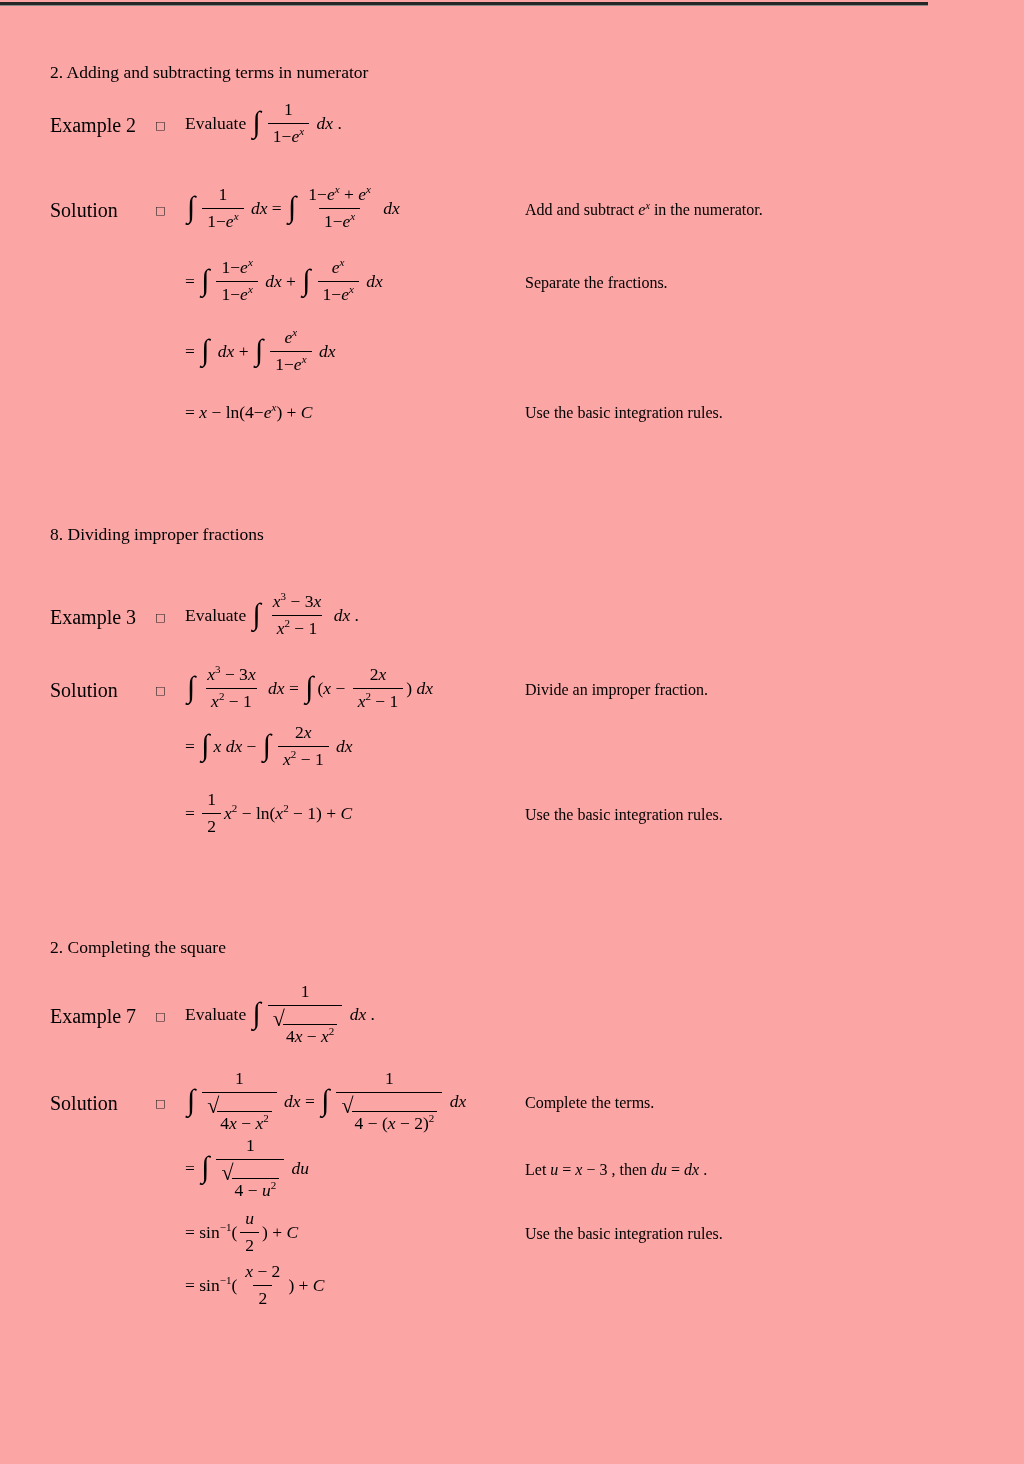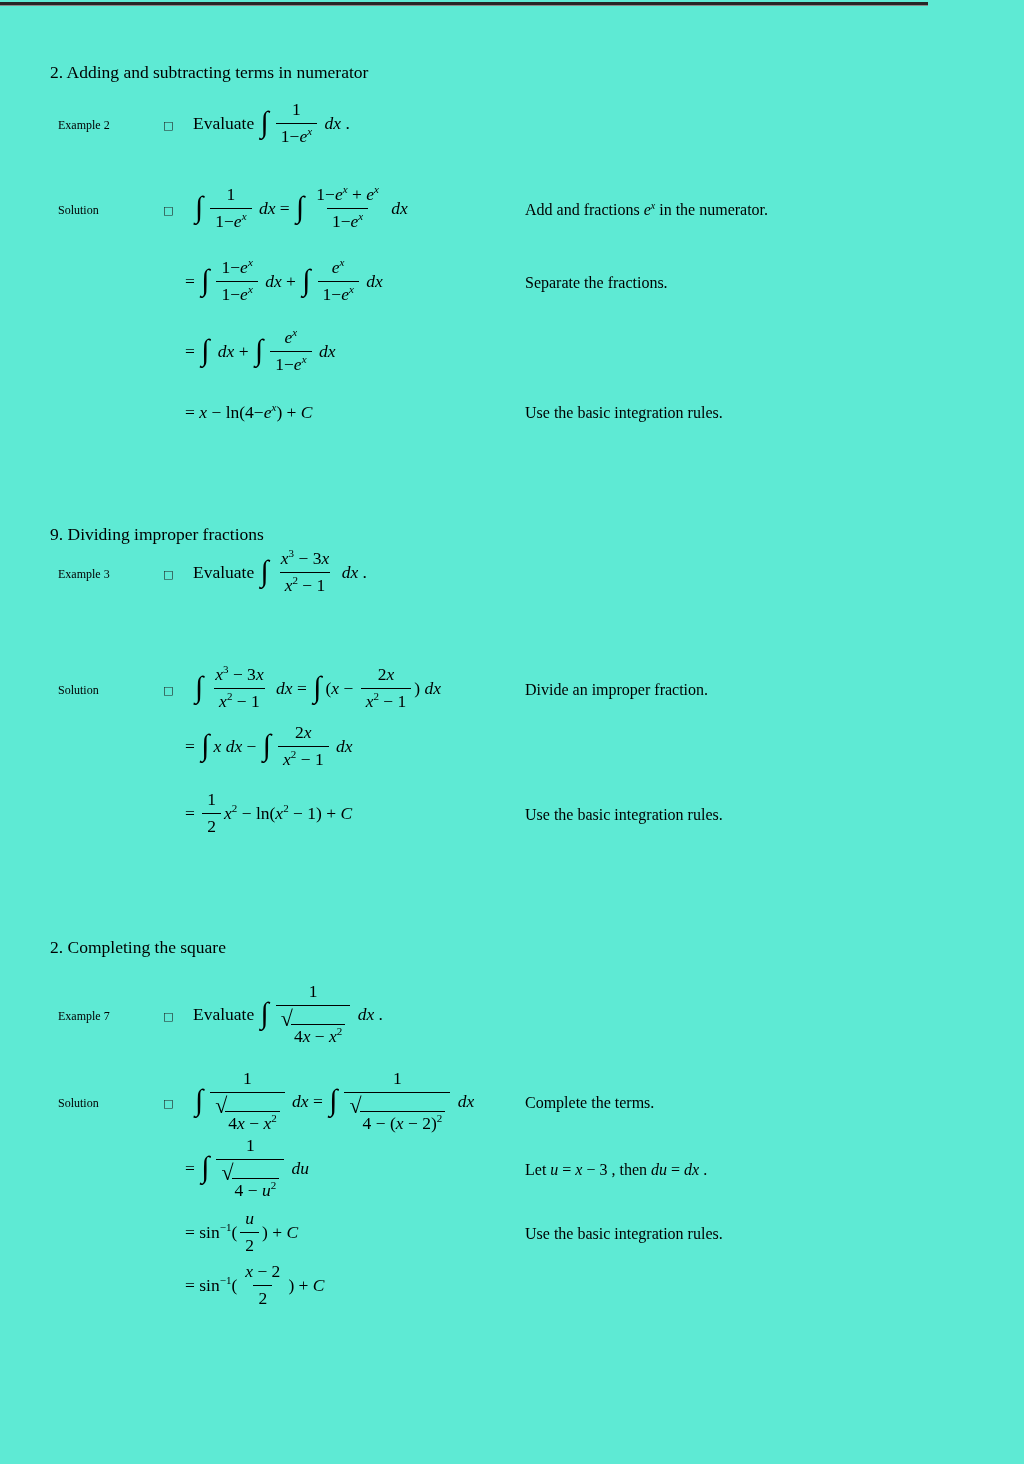--- a/index.html
+++ b/index.html
@@ -1,23 +1,23 @@
 <!DOCTYPE html>
 <html><head>
 <meta charset="utf-8">
 <style>
   html,body{margin:0;padding:0;background:#ffffff;}
   body{width:1024px;height:1464px;position:relative;overflow:hidden;
        font-family:"Liberation Serif","DejaVu Serif",serif;color:#000;}
-  .page{position:absolute;inset:0;background:#5eead4;text-decoration:underline;}
+  .page{position:absolute;inset:0;background:#fca5a5;text-decoration:underline;}
   .top-rule{position:absolute;left:0;top:2px;width:928px;height:3px;
             background:#262626;border-bottom:1px solid #8a8a8a;}
   .heading{position:absolute;left:50px;font-size:17.5px;white-space:nowrap;}
   .row{position:absolute;left:50px;right:10px;display:flex;align-items:center;}
-  .col-label{width:105px;flex:none;font-size:12px;margin-left:8px;}
+  .col-label{width:105px;flex:none;font-size:20px;}
   .col-marker{width:30px;flex:none;font-family:"DejaVu Sans",sans-serif;
               font-size:11px;color:#1d1d1d;line-height:1;}
   .row.cont .math{margin-left:135px;}
   .math{font-size:17.5px;white-space:nowrap;line-height:1.25;}
   .note{position:absolute;left:475px;top:50%;transform:translateY(-50%);
         font-size:16px;white-space:nowrap;line-height:1.25;}
   .ts{font-style:normal;}
   .tv{font-style:italic;}
   .tp{font-size:11px;position:relative;top:-7px;font-style:normal;}
   .tq{font-size:11px;position:relative;top:-7px;font-style:italic;}
@@ -51,21 +51,21 @@
   <div class="row" style="top:176px;height:68px">
     <span class="col-label">Solution</span>
     <span class="col-marker">□</span>
     <span class="math"><span class="intg">∫</span><span class="frac">
           <span class="fr-num"><span class="ts">1</span></span>
           <span class="fr-den"><span class="ts">1−</span><span class="tv">e</span><span class="tq">x</span></span>
         </span><span class="tv"> dx</span><span class="ts"> = </span><span class="intg">∫</span><span class="frac">
           <span class="fr-num"><span class="ts">1−</span><span class="tv">e</span><span class="tq">x</span><span class="ts"> + </span><span class="tv">e</span><span class="tq">x</span></span>
           <span class="fr-den"><span class="ts">1−</span><span class="tv">e</span><span class="tq">x</span></span>
         </span><span class="tv"> dx</span></span>
-    <span class="note"><span class="ts">Add and fractions </span><span class="tv">e</span><span class="tq">x</span><span class="ts"> in the numerator.</span></span>
+    <span class="note"><span class="ts">Add and subtract </span><span class="tv">e</span><span class="tq">x</span><span class="ts"> in the numerator.</span></span>
   </div>
   <div class="row cont" style="top:249px;height:68px">
     <span class="math"><span class="ts">= </span><span class="intg">∫</span><span class="frac">
           <span class="fr-num"><span class="ts">1−</span><span class="tv">e</span><span class="tq">x</span></span>
           <span class="fr-den"><span class="ts">1−</span><span class="tv">e</span><span class="tq">x</span></span>
         </span><span class="tv"> dx</span><span class="ts"> + </span><span class="intg">∫</span><span class="frac">
           <span class="fr-num"><span class="tv">e</span><span class="tq">x</span></span>
           <span class="fr-den"><span class="ts">1−</span><span class="tv">e</span><span class="tq">x</span></span>
         </span><span class="tv"> dx</span></span>
     <span class="note"><span class="ts">Separate the fractions.</span></span>
@@ -74,22 +74,22 @@
     <span class="math"><span class="ts">= </span><span class="intg">∫</span><span class="tv"> dx</span><span class="ts"> + </span><span class="intg">∫</span><span class="frac">
           <span class="fr-num"><span class="tv">e</span><span class="tq">x</span></span>
           <span class="fr-den"><span class="ts">1−</span><span class="tv">e</span><span class="tq">x</span></span>
         </span><span class="tv"> dx</span></span>
   </div>
   <div class="row cont" style="top:395px;height:36px">
     <span class="math"><span class="ts">= </span><span class="tv">x</span><span class="ts"> − ln(4−</span><span class="tv">e</span><span class="tq">x</span><span class="ts">) + </span><span class="tv">C</span></span>
     <span class="note"><span class="ts">Use the basic integration rules.</span></span>
   </div>
 
-  <div class="heading" style="top:524px">9. Dividing improper fractions</div>
-  <div class="row" style="top:538px;height:72px">
+  <div class="heading" style="top:524px">8. Dividing improper fractions</div>
+  <div class="row" style="top:581px;height:72px">
     <span class="col-label">Example 3</span>
     <span class="col-marker">□</span>
     <span class="math"><span class="ts">Evaluate </span><span class="intg">∫</span><span class="frac">
           <span class="fr-num"><span class="tv">x</span><span class="tp">3</span><span class="ts"> − 3</span><span class="tv">x</span></span>
           <span class="fr-den"><span class="tv">x</span><span class="tp">2</span><span class="ts"> − 1</span></span>
         </span><span class="tv"> dx</span><span class="ts"> .</span></span>
   </div>
   <div class="row" style="top:656px;height:68px">
     <span class="col-label">Solution</span>
     <span class="col-marker">□</span>

